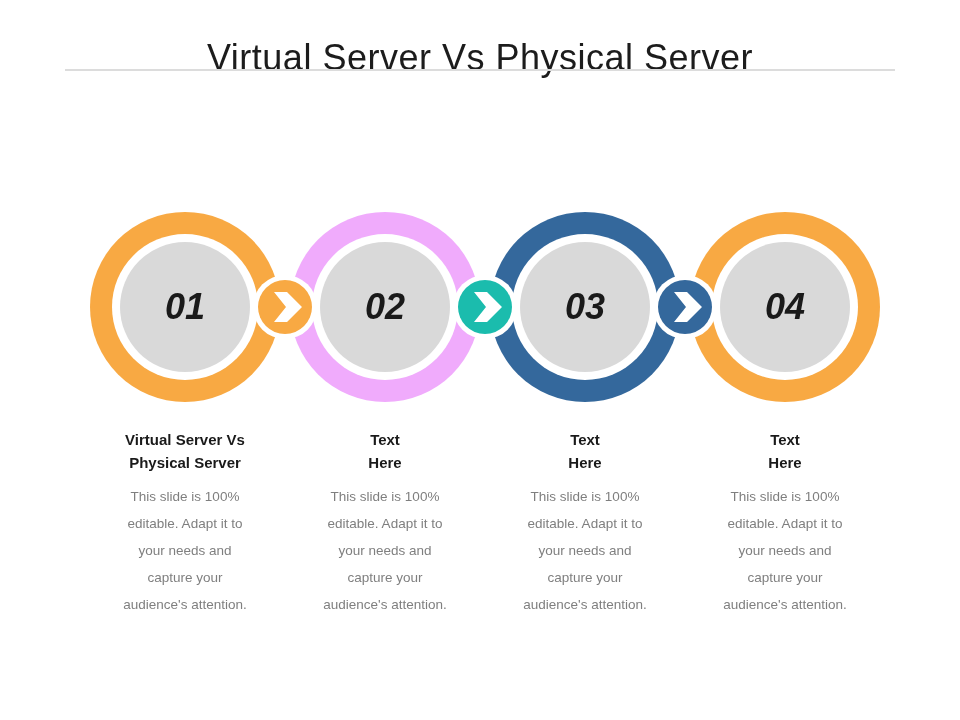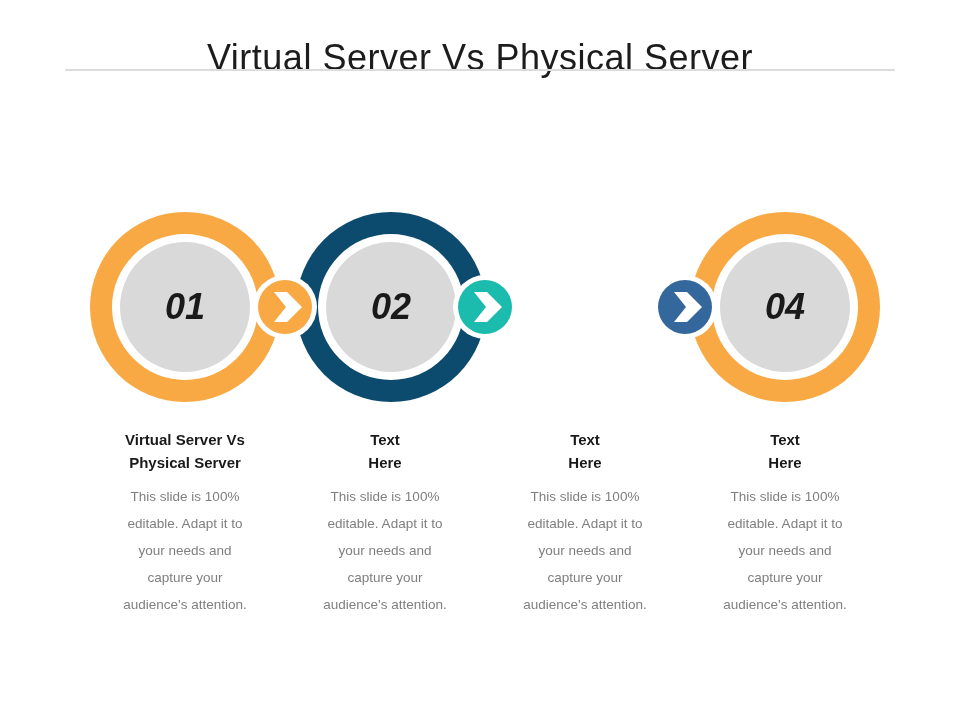--- a/index.html
+++ b/index.html
@@ -63,28 +63,35 @@
   <div class="divider"></div>
 
   <div class="ring" style="left: 90px; background: rgb(248, 169, 67);">
     <div class="ring-white">
       <div class="ring-inner">
         <span class="num">01</span>
       </div>
     </div>
   </div>
 
-  <div class="ring" style="left: 296px; background: #0c4a6e; text-align: center;">
+  <div class="ring" style="left: 290px; background: #f0abfc; text-align: center;">
     <div class="ring-white">
       <div class="ring-inner">
         <span class="num">02</span>
       </div>
     </div>
   </div>
 
+  <div class="ring" style="left: 490px; background: rgb(52, 104, 156);">
+    <div class="ring-white">
+      <div class="ring-inner">
+        <span class="num">03</span>
+      </div>
+    </div>
+  </div>
 
   <div class="ring" style="left: 690px; background: rgb(248, 169, 67);">
     <div class="ring-white">
       <div class="ring-inner">
         <span class="num">04</span>
       </div>
     </div>
   </div>
 
   <div class="badge" style="left:253px">

